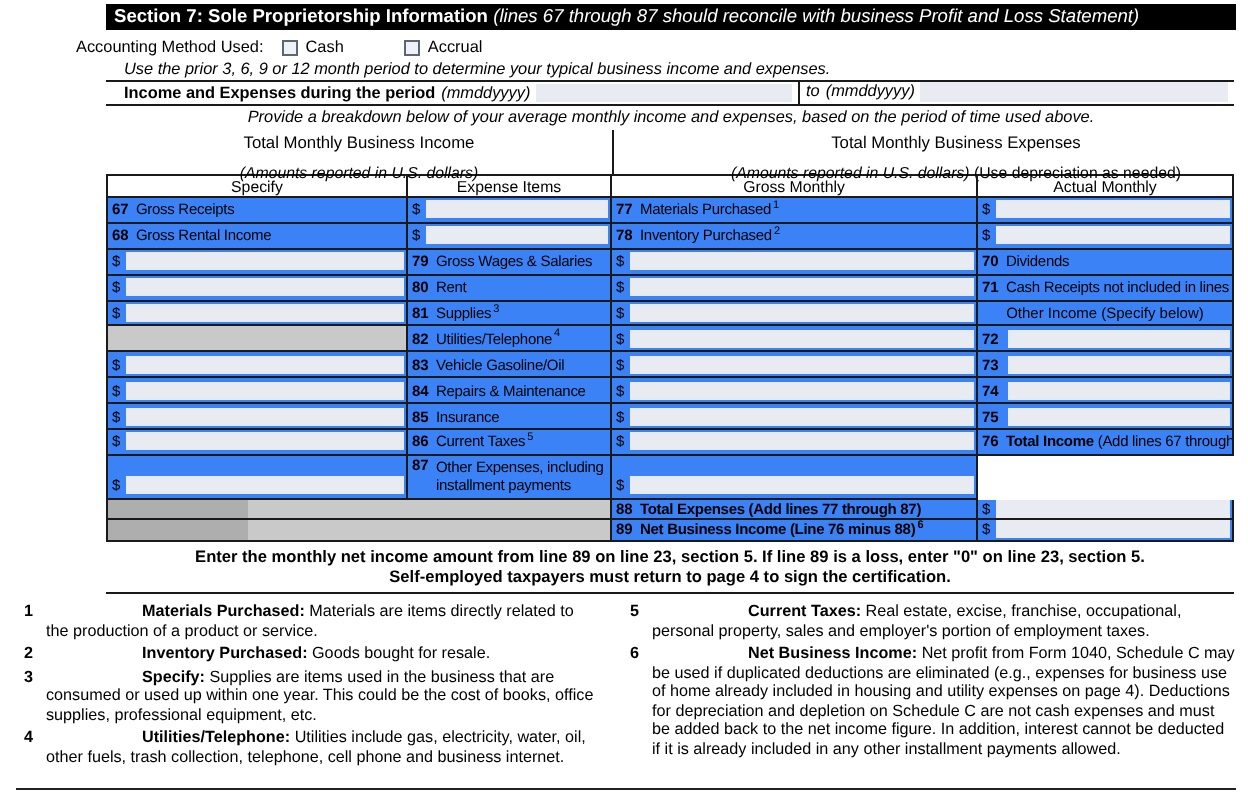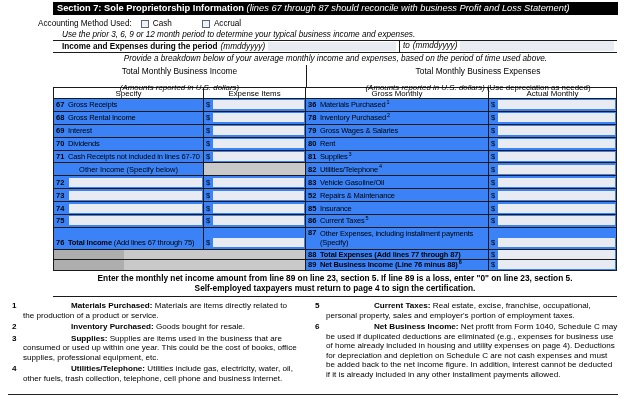--- a/index.html
+++ b/index.html
@@ -148,21 +148,21 @@
   <div class="tbl" id="tbl">
       <div class="cell lbl">
         <span class="ln">67</span>
         <span class="lt">Gross Receipts</span>
       </div>
       <div class="cell mon">
         <span class="ds">$</span>
         <span class="fld"></span>
       </div>
       <div class="cell lbl">
-        <span class="ln">36</span>
+        <span class="ln">77</span>
         <span class="lt">Materials Purchased<sup>1</sup></span>
       </div>
       <div class="cell mon">
         <span class="ds">$</span>
         <span class="fld"></span>
       </div>
       <div class="cell lbl">
         <span class="ln">68</span>
         <span class="lt">Gross Rental Income</span>
       </div>
@@ -171,24 +171,20 @@
         <span class="fld"></span>
       </div>
       <div class="cell lbl">
         <span class="ln">78</span>
         <span class="lt">Inventory Purchased<sup>2</sup></span>
       </div>
       <div class="cell mon">
         <span class="ds">$</span>
         <span class="fld"></span>
       </div>
-      <div class="cell lbl">
-        <span class="ln">69</span>
-        <span class="lt">Interest</span>
-      </div>
       <div class="cell mon">
         <span class="ds">$</span>
         <span class="fld"></span>
       </div>
       <div class="cell lbl">
         <span class="ln">79</span>
         <span class="lt">Gross Wages &amp; Salaries</span>
       </div>
       <div class="cell mon">
         <span class="ds">$</span>
@@ -254,21 +250,21 @@
       </div>
       <div class="cell lbl">
         <span class="ln">73</span>
         <span class="fld"></span>
       </div>
       <div class="cell mon">
         <span class="ds">$</span>
         <span class="fld"></span>
       </div>
       <div class="cell lbl">
-        <span class="ln">52</span>
+        <span class="ln">84</span>
         <span class="lt">Repairs &amp; Maintenance</span>
       </div>
       <div class="cell mon">
         <span class="ds">$</span>
         <span class="fld"></span>
       </div>
       <div class="cell lbl">
         <span class="ln">74</span>
         <span class="fld"></span>
       </div>
@@ -346,21 +342,21 @@
         <div class="fn">
           <span class="fn-n">1</span>
           <span class="fn-t"><b>Materials Purchased: </b>Materials are items directly related to the production of a product or service.</span>
         </div>
         <div class="fn">
           <span class="fn-n">2</span>
           <span class="fn-t"><b>Inventory Purchased: </b>Goods bought for resale.</span>
         </div>
         <div class="fn">
           <span class="fn-n">3</span>
-          <span class="fn-t"><b>Supplies: </b>Supplies are items used in the business that are consumed or used up within one year. This could be the cost of books, office supplies, professional equipment, etc.</span>
+          <span class="fn-t"><b>Specify: </b>Supplies are items used in the business that are consumed or used up within one year. This could be the cost of books, office supplies, professional equipment, etc.</span>
         </div>
         <div class="fn">
           <span class="fn-n">4</span>
           <span class="fn-t"><b>Utilities/Telephone: </b>Utilities include gas, electricity, water, oil, other fuels, trash collection, telephone, cell phone and business internet.</span>
         </div>
       </div>
     <div class="fn-col right" id="fn-right">
         <div class="fn">
           <span class="fn-n">5</span>
           <span class="fn-t"><b>Current Taxes: </b>Real estate, excise, franchise, occupational, personal property, sales and employer's portion of employment taxes.</span>

